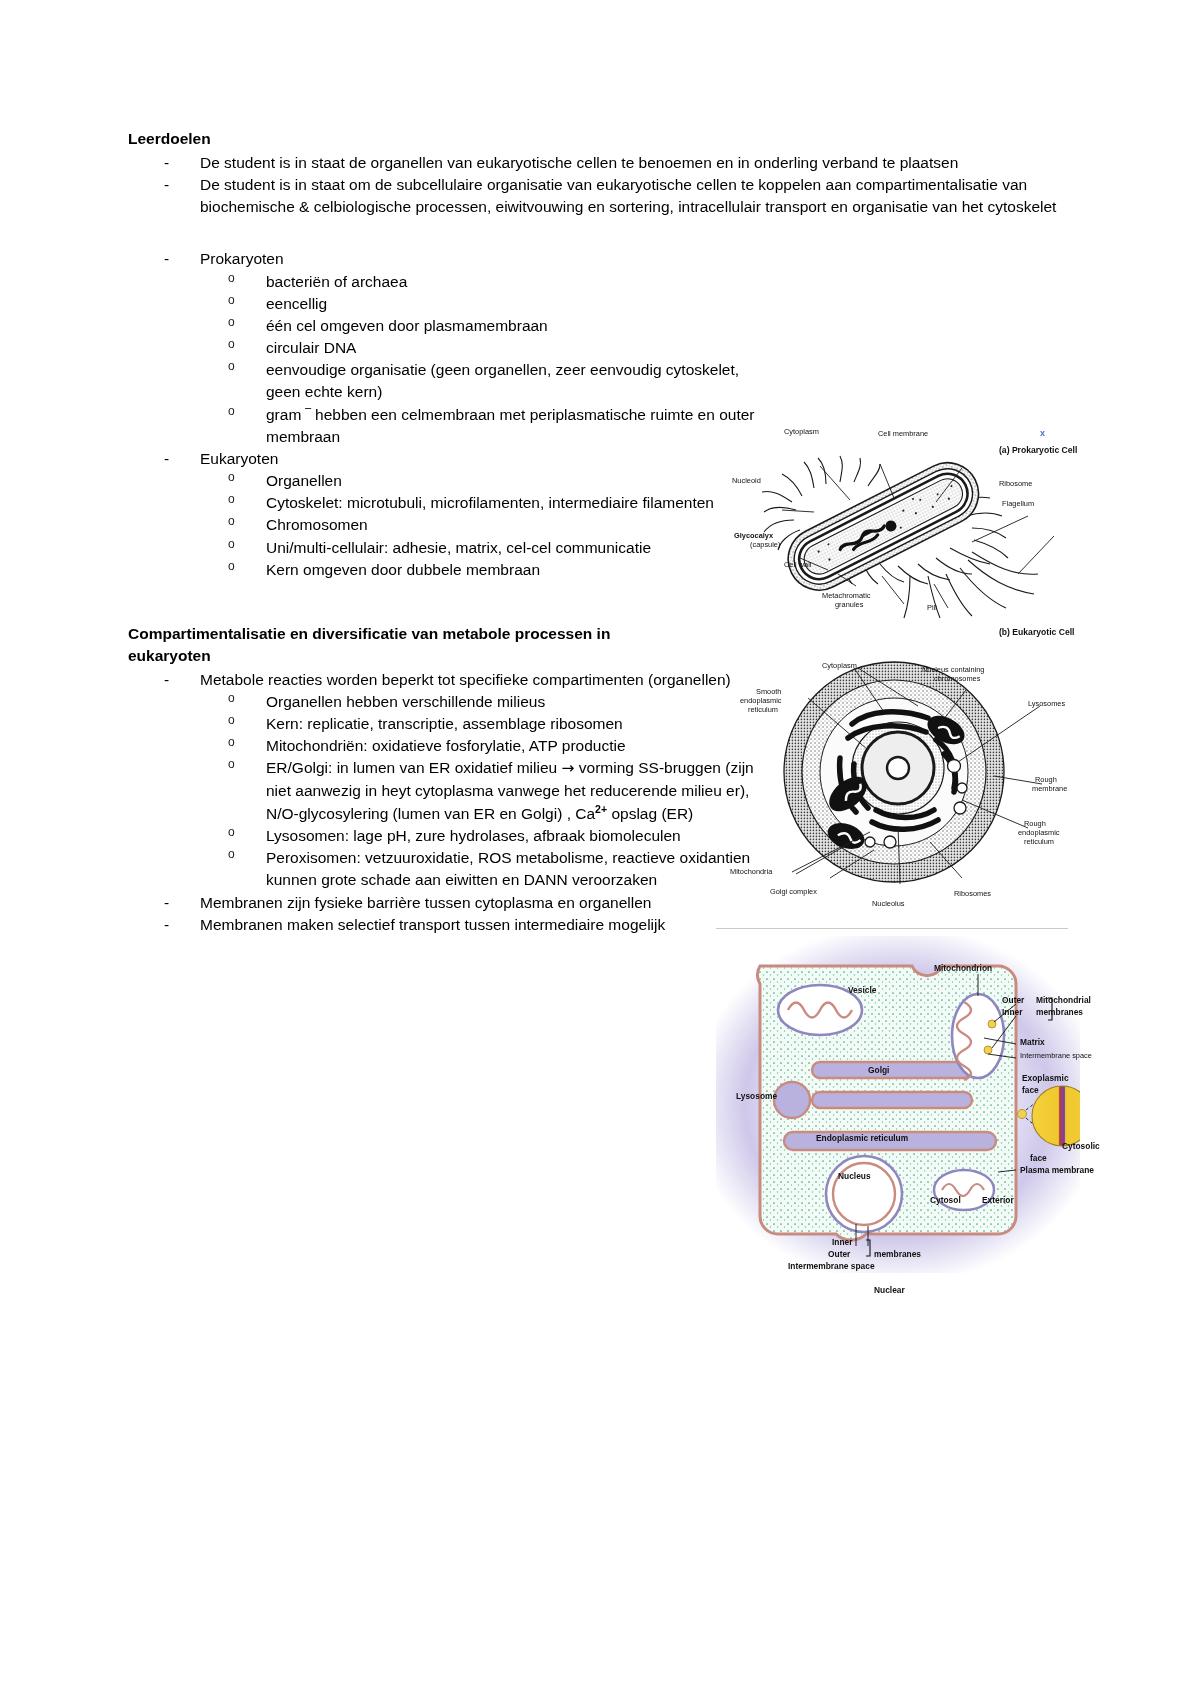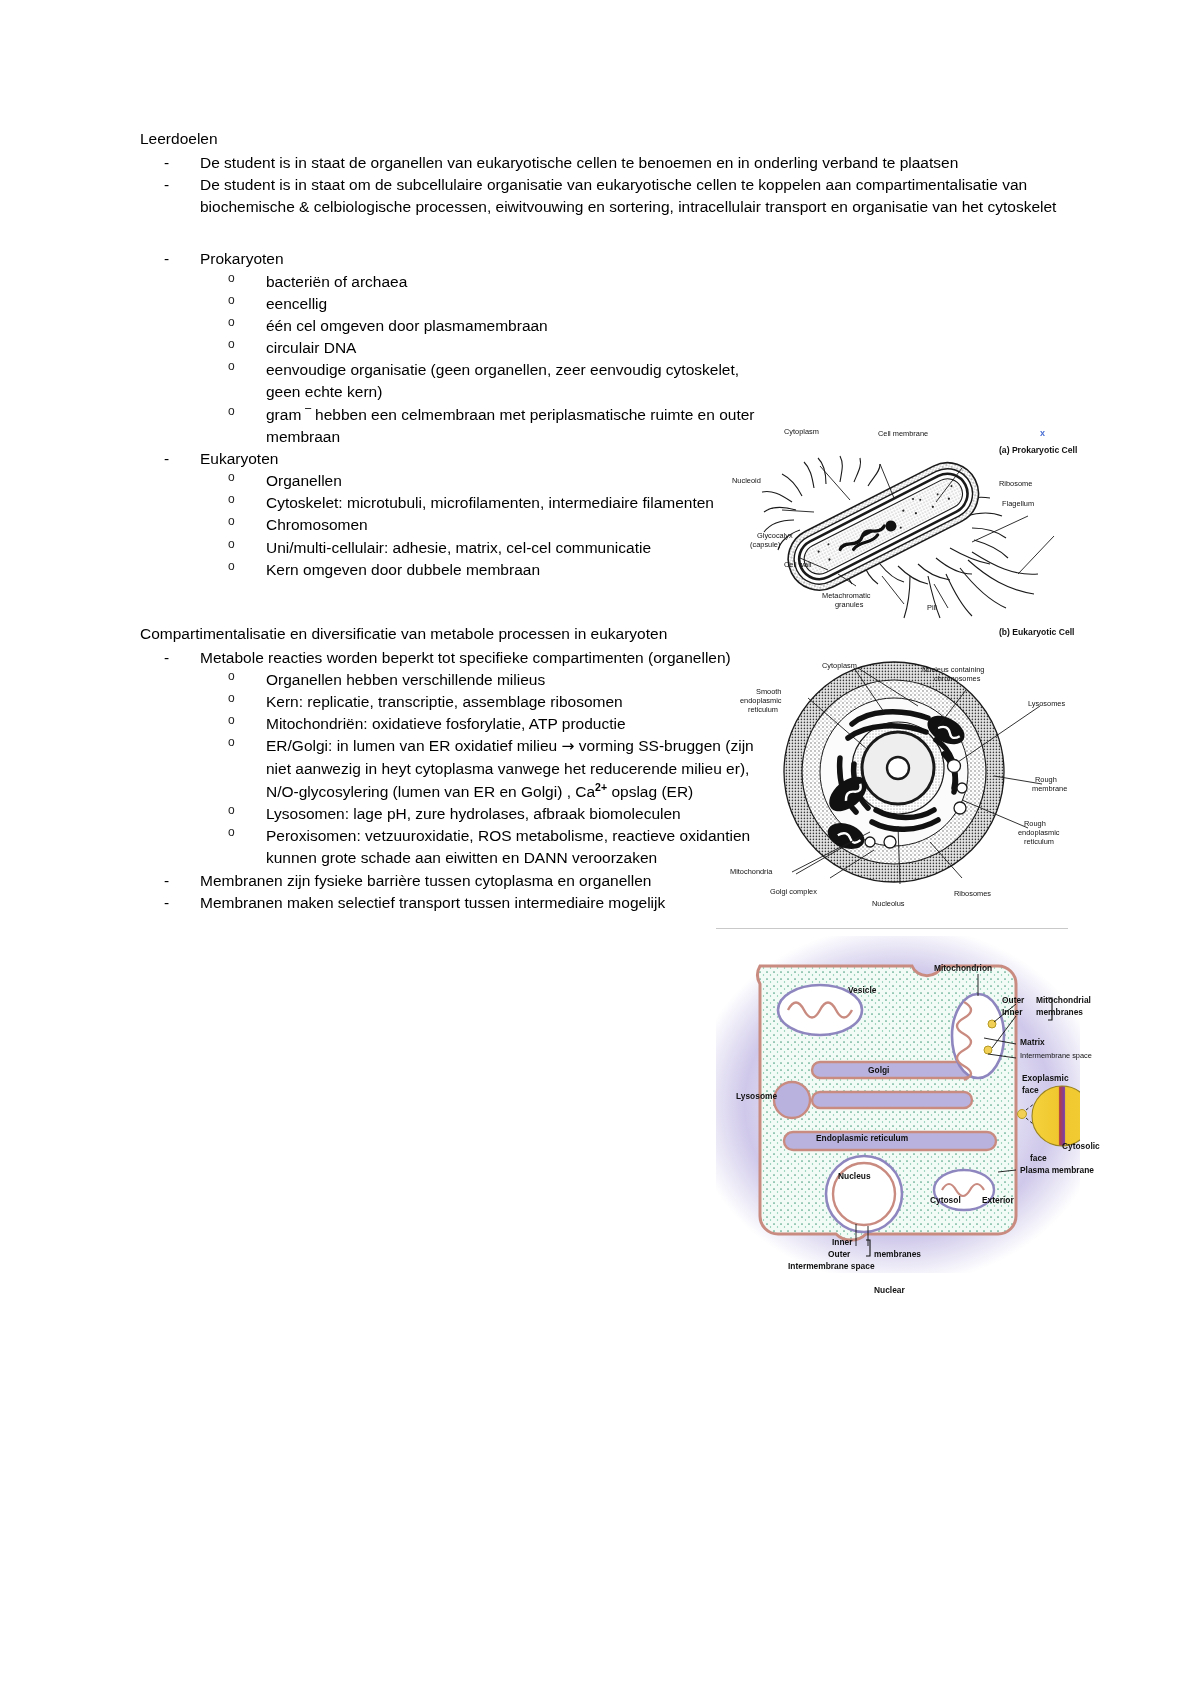--- a/index.html
+++ b/index.html
@@ -36,23 +36,23 @@
   }
   .doc-subtitle {
     font-size: 15.5px;
     font-weight: bold;
     color: #8d7bb3;
     margin: 0 0 36px 0;
     line-height: 1.2;
   }
   .sec-head {
     font-size: 15.5px;
-    font-weight: normal;
+    font-weight: bold;
     color: #000;
-    margin: 0 0 2px 12px;
+    margin: 0 0 2px 0;
     line-height: 1.42;
   }
 
   
   ul.lvl1, ul.lvl2 {
     list-style: none;
     margin: 0;
     padding: 0;
   }
   ul.lvl1 > li {
@@ -368,21 +368,21 @@
         </g>
       </g>
 
     </svg>
 
     
     <div class="fig-label fl-sm ctr" style="left:62px;  top:4px;">Cytoplasm</div>
     <div class="fig-label fl-sm ctr" style="left:156px; top:6px;">Cell membrane</div>
     <div class="fig-label fl-sm" style="left:10px;  top:53px;">Nucleoid</div>
     <div class="fig-label fl-sm" style="left:277px; top:56px;">Ribosome</div>
-    <div class="fig-label fl-sm" style="left:35px;  top:108px;">Glycocalyx</div>
+    <div class="fig-label fl-sm" style="left:12px;  top:108px;font-weight:bold;">Glycocalyx</div>
     <div class="fig-label fl-sm" style="left:28px;  top:117px;">(capsule)</div>
     <div class="fig-label fl-sm" style="left:62px;  top:137px;">Cell wall</div>
     <div class="fig-label fl-sm" style="left:280px; top:76px;">Flagellum</div>
     <div class="fig-label fl-sm ctr" style="left:100px; top:168px;">Metachromatic</div>
     <div class="fig-label fl-sm ctr" style="left:113px; top:177px;">granules</div>
     <div class="fig-label fl-sm" style="left:205px; top:180px;">Pili</div>
     <div class="fig-label fl-cap" style="left:236px; top:22px;">(a) Prokaryotic Cell</div>
 
     
     <div class="fig-label fl-cap" style="left:236px; top:204px;">(b) Eukaryotic Cell</div>

